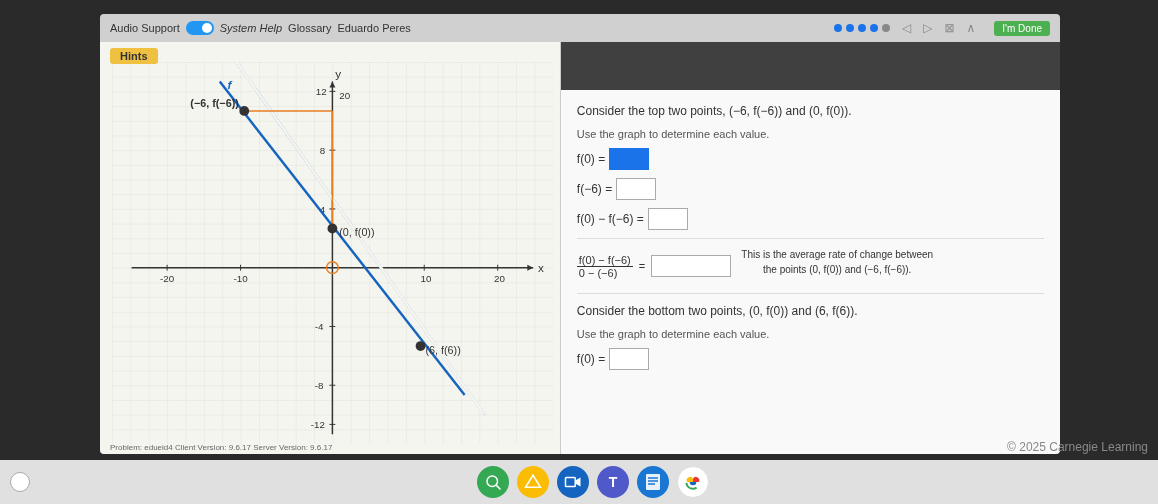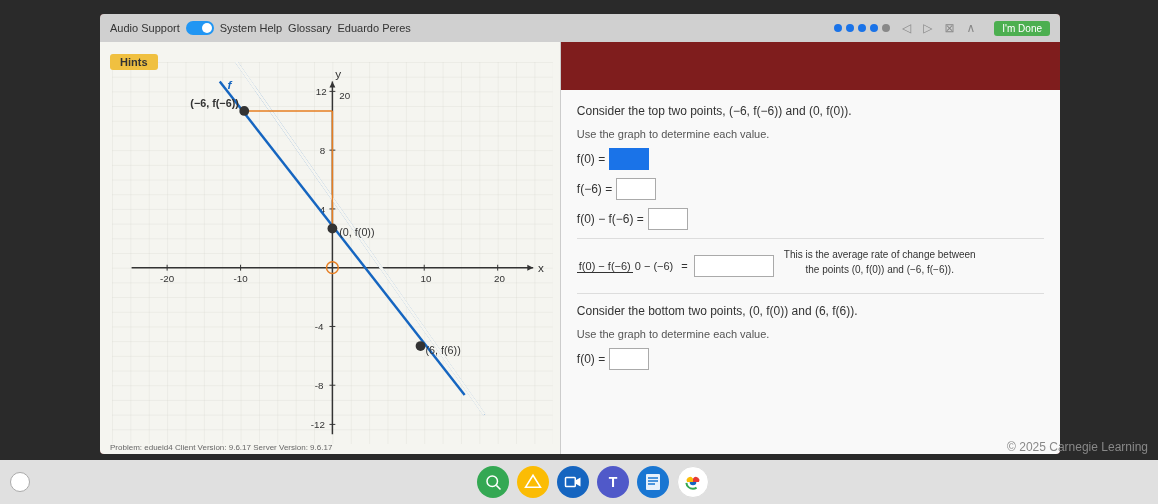--- a/index.html
+++ b/index.html
@@ -12,21 +12,21 @@
       position: relative;
     }
 
     
     .screen {
       position: absolute;
       top: 14px;
       left: 100px;
       width: 960px;
       height: 440px;
-      background: #7f1d1d;
+      background: #404040;
       border-radius: 4px;
       overflow: hidden;
     }
 
     
     .top-bar {
       width: 100%;
       height: 28px;
       background: #d0d0d0;
       display: flex;
@@ -96,21 +96,21 @@
     .graph-area {
       width: 48%;
       height: 100%;
       background: #f5f5f0;
       position: relative;
       border-right: 1px solid #ccc;
     }
 
     .hints-btn {
       position: absolute;
-      top: 12px;
+      top: 6px;
       left: 10px;
       background: #f0c040;
       border: none;
       border-radius: 3px;
       padding: 2px 10px;
       font-size: 11px;
       font-weight: bold;
       cursor: pointer;
       color: #333;
       z-index: 10;
@@ -191,21 +191,21 @@
 
     .avg-rate-row {
       display: flex;
       align-items: center;
       gap: 6px;
       margin-bottom: 8px;
       font-size: 11px;
     }
     .fraction {
       display: inline-flex;
-      flex-direction: row;
+      flex-direction: column;
       font-size: 11px;
     }
     .fraction-num {
       border-bottom: 1px solid #333;
       padding: 0 2px;
     }
     .fraction-den {
       padding: 0 2px;
     }
 
@@ -295,21 +295,21 @@
   </style>
 </head>
 <body>
 
 <div class="screen">
 
   <div class="top-bar">
     <div class="top-bar-left">
       <span>Audio Support</span>
       <div class="audio-toggle"></div>
-      <span style="cursor:pointer;">System Help</span>
+      <span style="cursor:pointer;font-style:italic;">System Help</span>
       <span style="cursor:pointer;">Glossary</span>
       <span>Eduardo Peres</span>
     </div>
     <div class="nav-dots">
       <div class="dot filled"></div>
       <div class="dot filled"></div>
       <div class="dot filled"></div>
       <div class="dot active"></div>
       <div class="dot"></div>
     </div>

